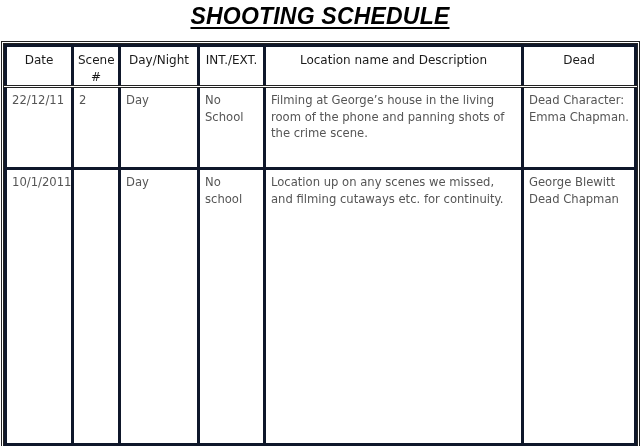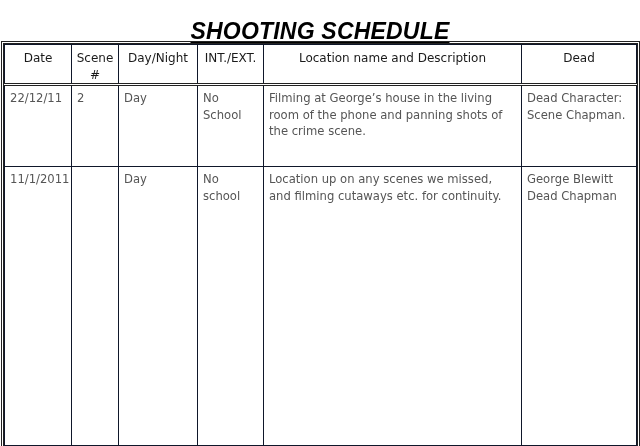--- a/index.html
+++ b/index.html
@@ -1,26 +1,26 @@
 <!DOCTYPE html>
 <html><head>
 <meta charset="utf-8">
 <style>
   html, body { margin:0; padding:0; background:#ffffff; }
   body { width:640px; height:446px; position:relative; overflow:hidden;
          font-family:"DejaVu Sans", "Liberation Sans", sans-serif; color:#3a3a3a; }
   .title { position:absolute; left:0; top:0; width:640px; text-align:center;
            font-family:"Liberation Sans", sans-serif; font-weight:bold; font-style:italic;
-           font-size:23px; line-height:30px; color:#000; padding-top:16px; }
+           font-size:23px; line-height:30px; color:#000; padding-top:1px; }
   .title span { text-decoration:underline; text-underline-offset:3px; letter-spacing:0.2px; }
   .tablewrap { position:absolute; left:1px; top:41px; width:633px; height:402px;
                border:3px double #222; }
   table { border-collapse:collapse; width:100%; height:100%; table-layout:fixed;
           font-size:11.6px; line-height:16.5px; }
-  th, td { border:1px solid #0f172a; vertical-align:top; padding:3px 4px 0 4px; overflow:hidden; }
+  th, td { border:3px solid #0f172a; vertical-align:top; padding:3px 4px 0 4px; overflow:hidden; }
   th { font-weight:normal; color:#1a1a1a; text-align:center; font-size:12px; padding-top:5px; }
   thead tr { height:33px; }
   thead th { border-bottom:3px double #222; }
   tbody td { padding-top:4px; padding-left:5px; color:#555; }
   tbody tr.r1 { height:92px; }
   tbody tr.r2 { height:82px; }
   tbody tr.r3 { height:85px; }
   tbody tr.r4 { height:auto; }
   col.c-date { width:67px; }
   col.c-scene { width:47px; }
@@ -57,24 +57,24 @@
         <th>Dead</th>
       </tr>
     </thead>
     <tbody>
       <tr class="r2">
         <td>22/12/11</td>
         <td>2</td>
         <td>Day</td>
         <td>No School</td>
         <td>Filming at George’s house in the living room of the phone and panning shots of the crime scene.</td>
-        <td>Dead Character: Scene Chapman.</td>
+        <td>Dead Character: Emma Chapman.</td>
       </tr>
       <tr class="r4">
-        <td>11/1/2011</td>
+        <td>10/1/2011</td>
         <td></td>
         <td>Day</td>
         <td>No school</td>
         <td>Location up on any scenes we missed, and filming cutaways etc. for continuity.</td>
         <td>
           <span class="line">George Blewitt</span>
           <span class="line">Dead Chapman</span>
         </td>
       </tr>
     </tbody>

